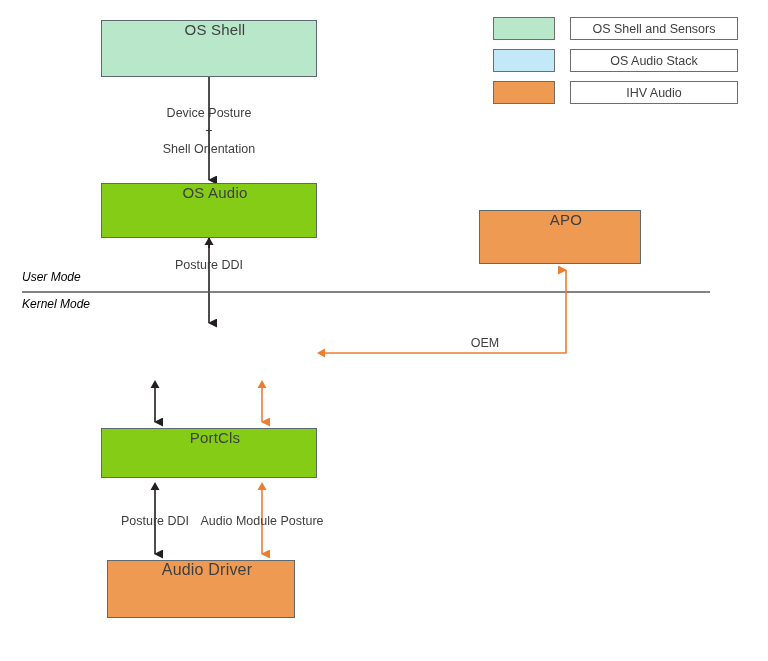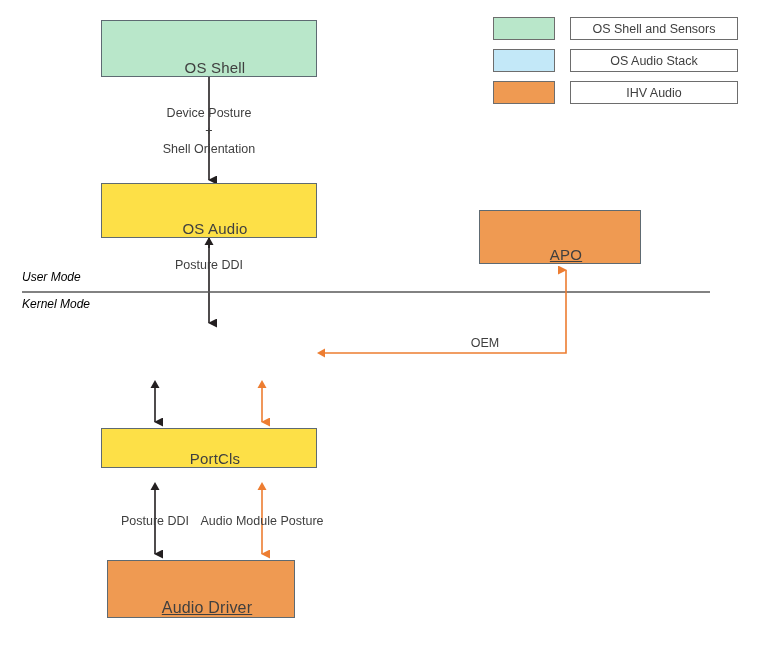--- a/index.html
+++ b/index.html
@@ -26,35 +26,35 @@
     left: 0; top: 0;
     width: 768px;
     height: 661px;
     pointer-events: none;
   }
   .node {
     position: absolute;
     box-sizing: border-box;
     border: 1.5px solid #5e6a72;
     display: flex;
-    align-items: flex-end;
+    align-items: flex-start;
     justify-content: center;
     font-size: 15px;
     color: #3f3f3f;
     letter-spacing: 0.2px;
     padding-left: 12px;
   }
   .node.green { background: #b9e7ca; }
-  .node.blue  { background: #fde047; }
-  .node.orange{ background: #ef9a52; text-decoration: underline; }
+  .node.blue  { background: #84cc16; }
+  .node.orange{ background: #ef9a52; }
 
   #node-os-shell    { left: 101px; top: 20px;  width: 216px; height: 57px; }
   #node-os-audio    { left: 101px; top: 183px; width: 216px; height: 55px; }
   #node-ks          { left: 101px; top: 326px; width: 216px; height: 53px; }
-  #node-portcls     { left: 101px; top: 428px; width: 216px; height: 40px; }
+  #node-portcls     { left: 101px; top: 428px; width: 216px; height: 50px; }
   #node-audio-driver{ left: 107px; top: 560px; width: 188px; height: 58px; font-size: 16px; }
   #node-apo         { left: 479px; top: 210px; width: 162px; height: 54px; }
 
   .edge-label {
     position: absolute;
     font-size: 12.5px;
     color: #3f3f3f;
     white-space: nowrap;
     text-align: center;
     line-height: 18px;

